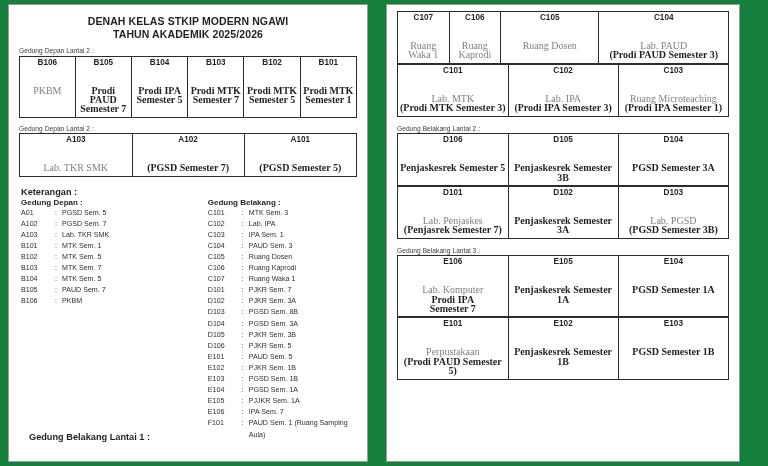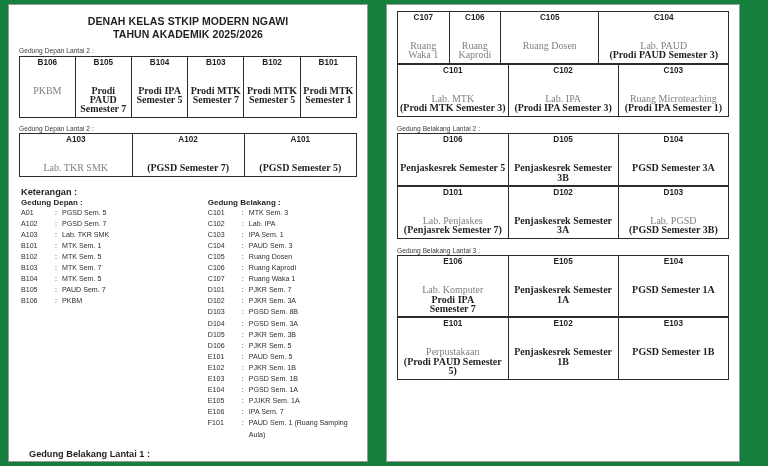--- a/index.html
+++ b/index.html
@@ -70,21 +70,21 @@
   .legend{display:flex;margin-top:1px;gap:24px;}
   .legend-col{width:50%;box-sizing:border-box;}
   .legend-col.right{padding-left:6px;}
   .legend-head{font-weight:bold;font-size:8px;margin:0 0 1px 2px;}
   .legend-row{display:flex;font-size:7.1px;line-height:11.1px;color:#2e2e2e;}
   .legend-key{width:34px;flex:none;padding-left:2px;}
   .legend-sep{width:7px;flex:none;}
   .legend-val{flex:1;}
 
   .footer-label{
-    position:absolute;left:20px;bottom:2px;
+    position:absolute;left:20px;bottom:19px;
     font-weight:bold;font-size:9.2px;
   }
 </style>
 </head>
 <body>
 
 <div class="sheet">
 
   <div class="page page-left">
     <div class="page-inner">

